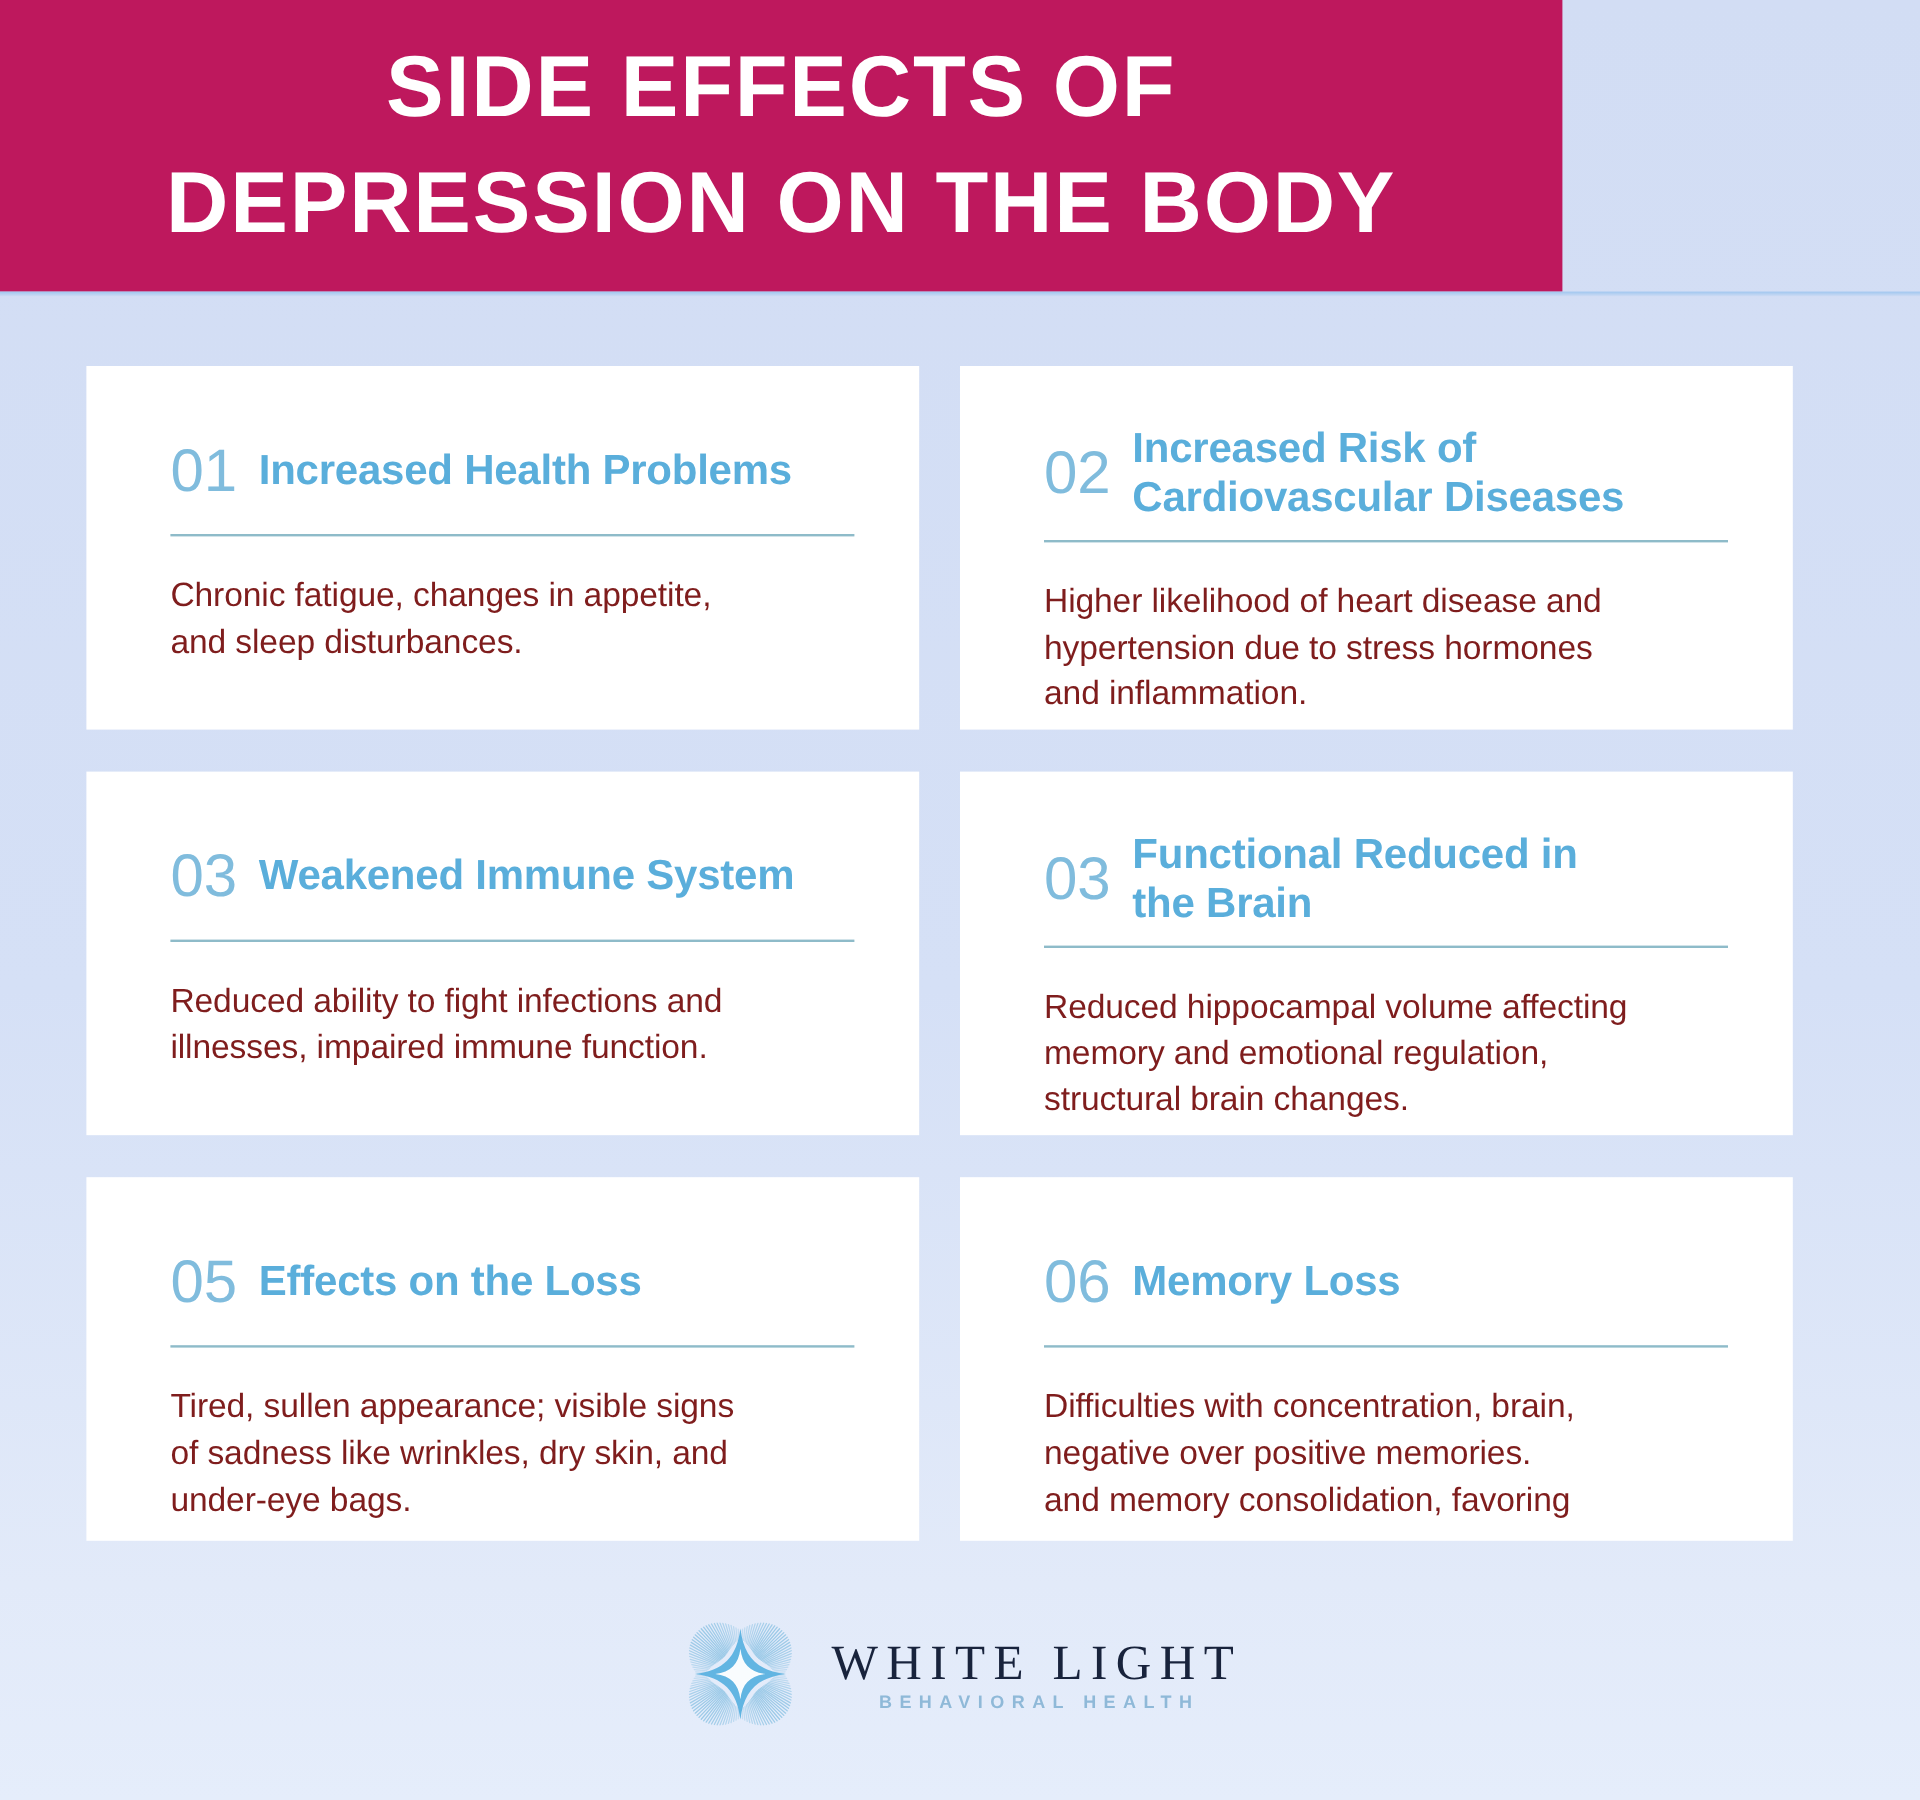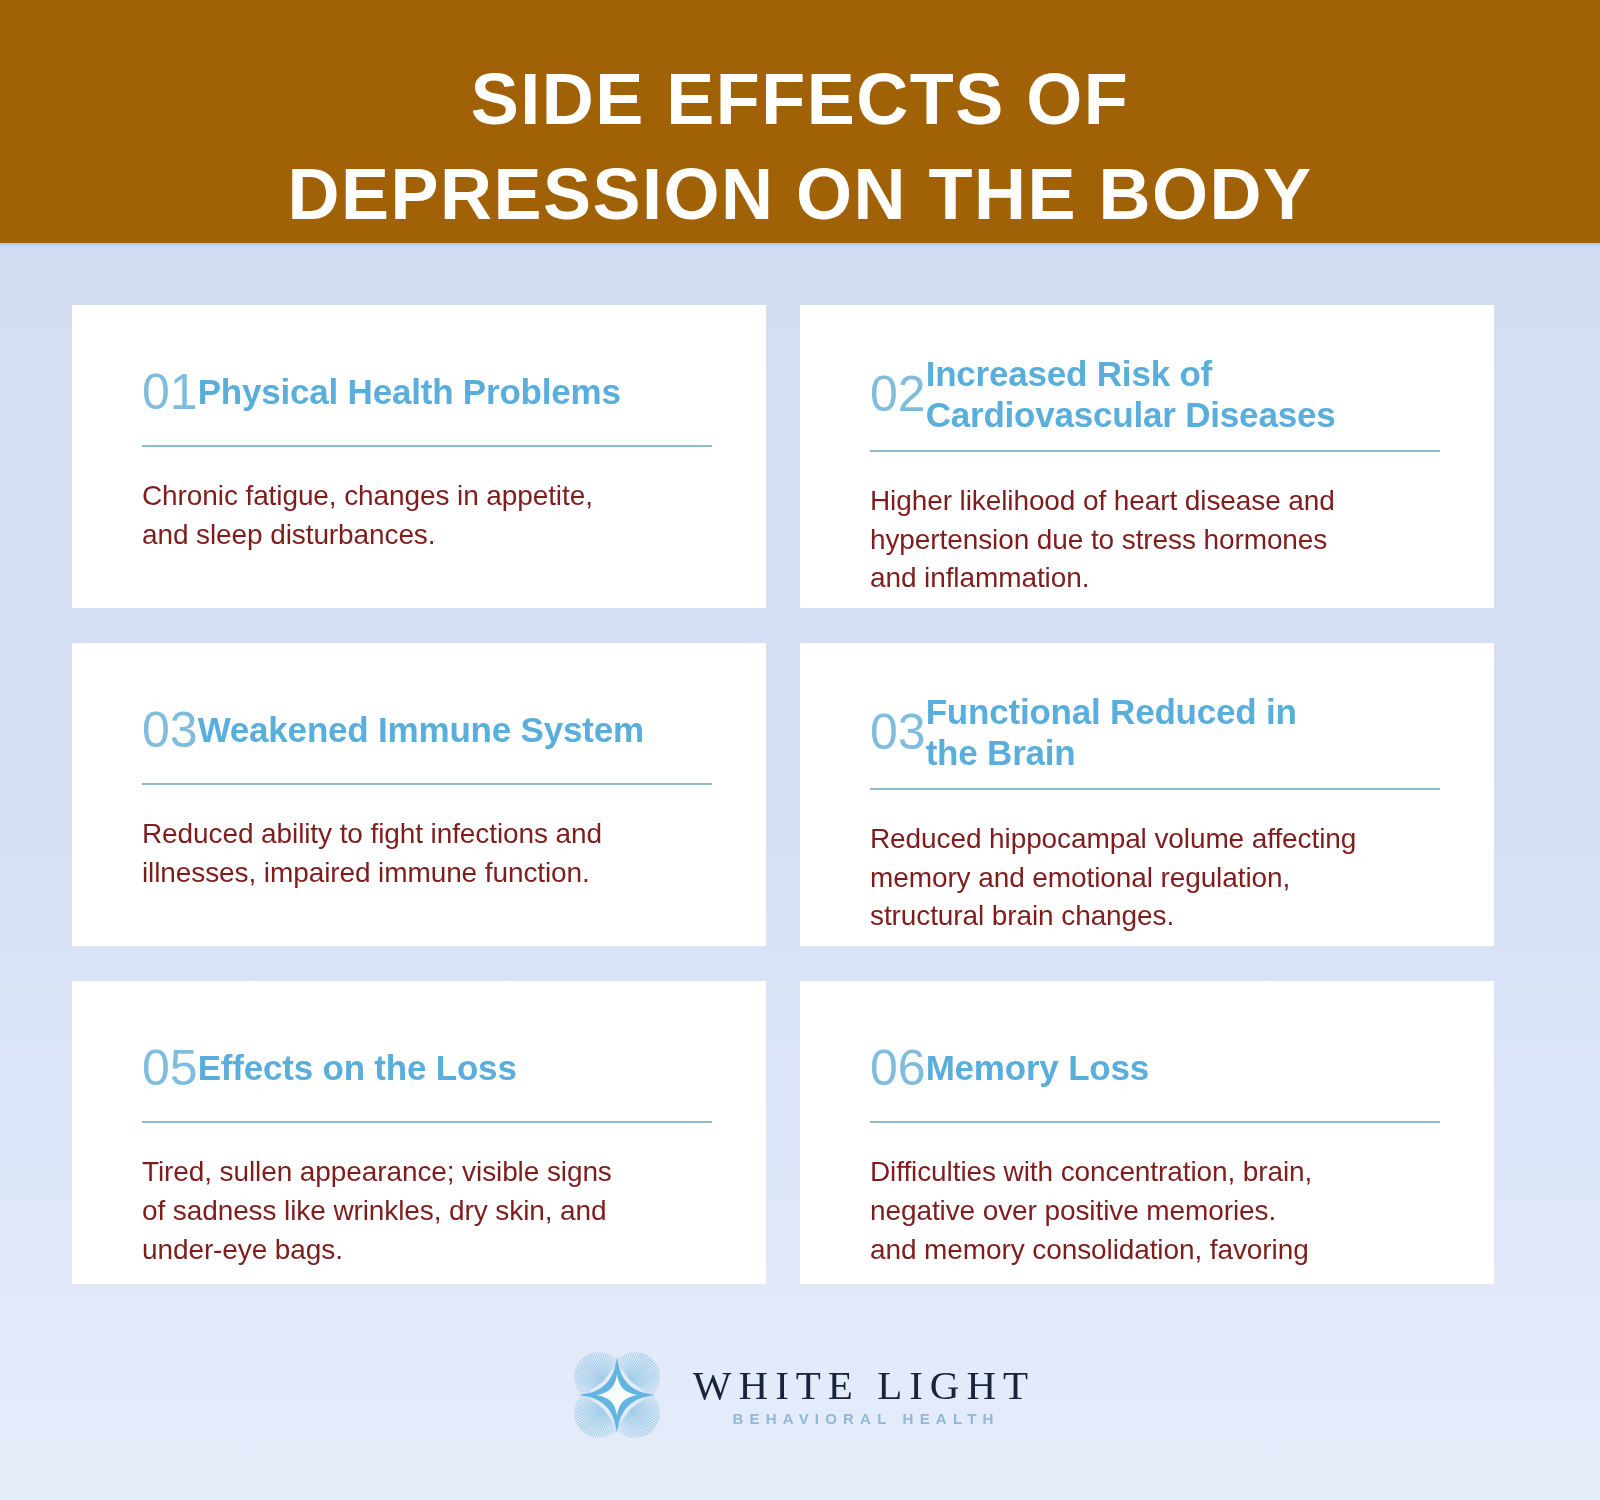--- a/index.html
+++ b/index.html
@@ -10,27 +10,27 @@
 
   body {
     font-family: "Liberation Sans", sans-serif;
     background: linear-gradient(180deg, #d2ddf4 0%, #d5e0f6 55%, #e2eaf9 88%, #e5edfb 100%);
     overflow:hidden;
     position:relative;
   }
 
   
   .header {
-    width:1600px;
+    width:1302px;
     height:243px;
-    background:#a16207;
+    background:#be185d;
     display:flex;
     flex-direction:column;
     align-items:center;
-    justify-content:flex-end;
+    justify-content:center;
     position:relative;
   }
   .header-title {
     color:#ffffff;
     font-size:72px;
     font-weight:bold;
     line-height:1.33;
     letter-spacing:1.5px;
     text-align:center;
     text-transform:uppercase;
@@ -61,20 +61,21 @@
     padding:48px 54px 40px 70px;
     position:relative;
   }
   .card-r1 { height:303px; }
   .card-r2 { height:303px; }
   .card-r3 { height:303px; }
 
   .card-head {
     display:flex;
     align-items:center;
+    gap:18px;
     min-height:78px;
   }
   .card-num {
     color:#80bcdd;
     font-size:50px;
     font-weight:400;
     line-height:1;
     letter-spacing:0px;
     flex:0 0 auto;
     font-family:"Liberation Sans", sans-serif;
@@ -159,21 +160,21 @@
   </h1>
   <div class="header-underglow"></div>
 </div>
 
 <div class="grid">
 
   <div class="card card-r1">
     <div class="card-head">
       <div class="card-num">01</div>
       <div class="card-title">
-        <span>Physical Health Problems</span>
+        <span>Increased Health Problems</span>
       </div>
     </div>
     <div class="divider"></div>
     <div class="card-body">
       <span class="b-line">Chronic fatigue, changes in appetite,</span>
       <span class="b-line">and sleep disturbances.</span>
     </div>
   </div>
 
   <div class="card card-r1">

